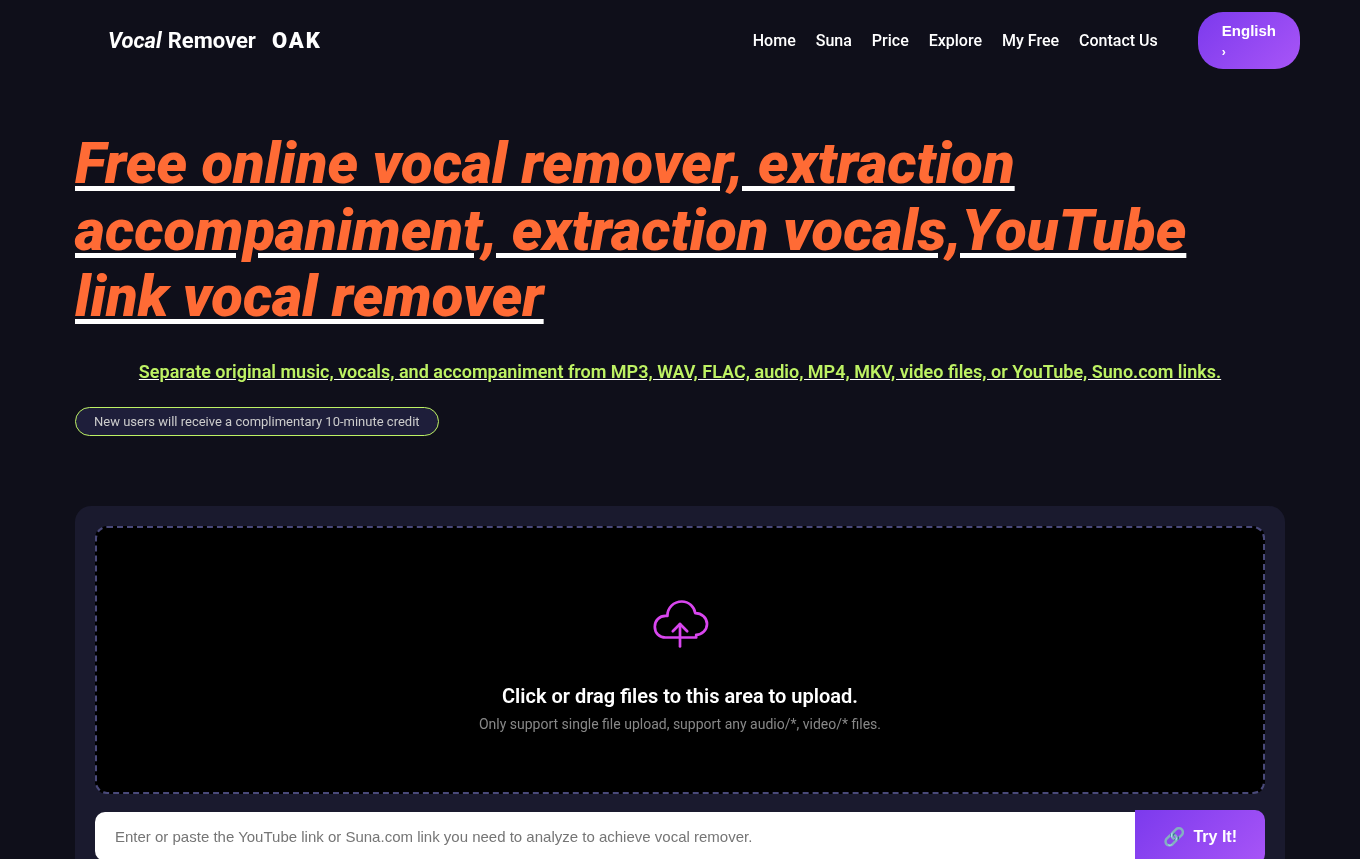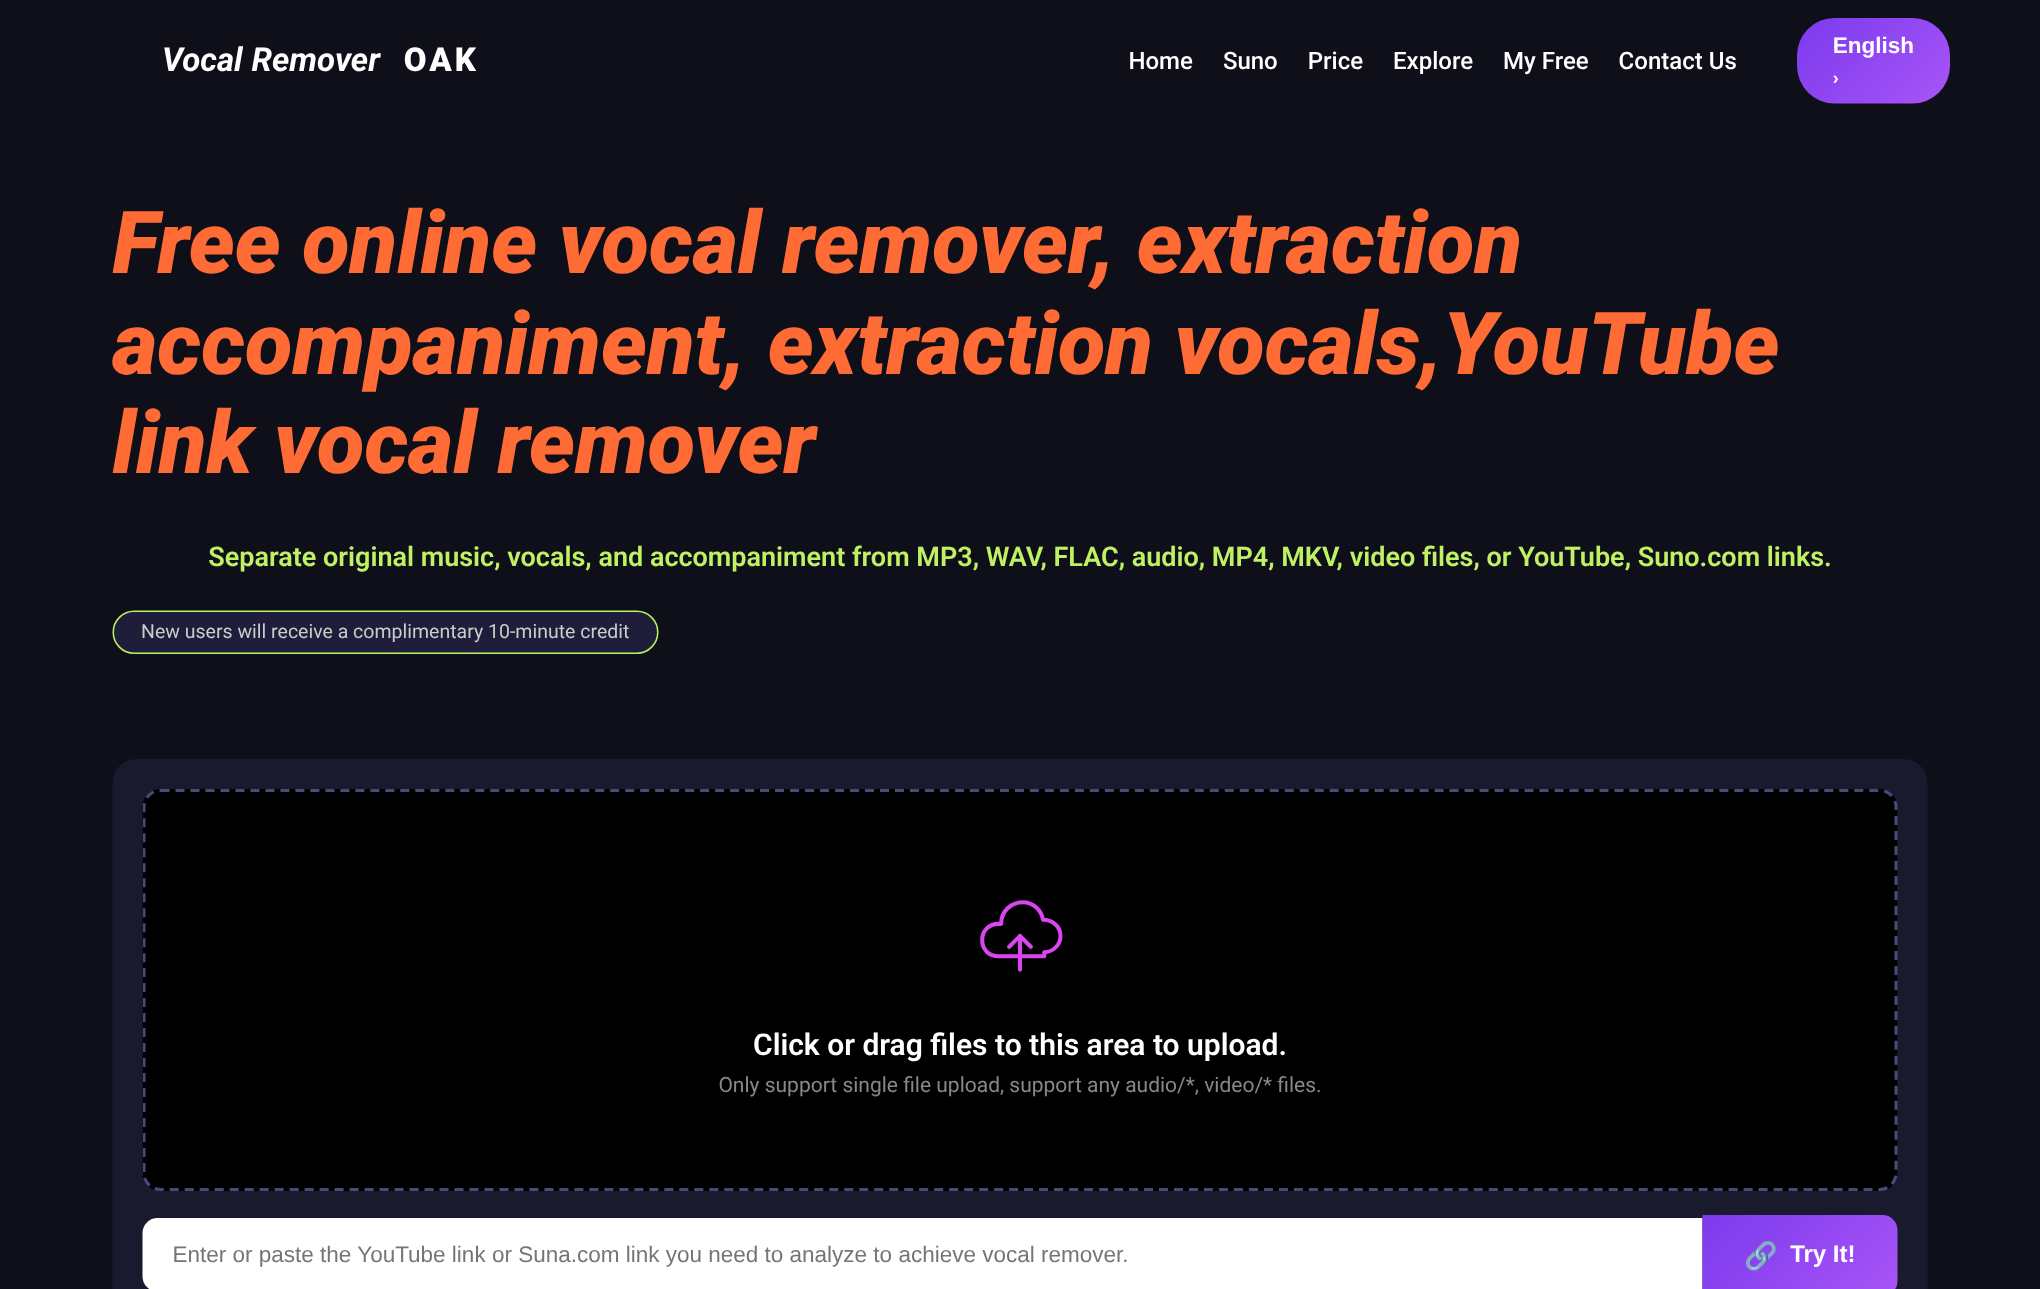--- a/index.html
+++ b/index.html
@@ -30,21 +30,20 @@
     .logo-text-vocal {
       font-size: 22px;
       font-weight: 700;
       color: #fff;
       font-style: italic;
     }
     .logo-text-remover {
       font-size: 22px;
       font-weight: 700;
       color: #fff;
-      font-style: italic;
     }
     .logo-text-oak {
       font-size: 22px;
       font-weight: 900;
       color: #fff;
       letter-spacing: 2px;
       font-style: normal;
     }
     .nav-links {
       display: flex;
@@ -73,20 +72,21 @@
       gap: 6px;
       flex-direction: column;
     }
     .lang-btn .chevron {
       font-size: 12px;
     }
 
     
     .hero {
       padding: 50px 75px 40px 75px;
+      text-decoration: underline;
     }
     .hero h1 {
       font-size: 58px;
       font-weight: 900;
       color: #ff6b35;
       line-height: 1.15;
       max-width: 1200px;
       margin-bottom: 28px;
       font-style: italic;
     }
@@ -180,21 +180,21 @@
   </style>
 </head>
 <body>
 
 <nav>
   <a class="logo" href="#">
     <span class="logo-text-vocal">Vocal</span><span class="logo-text-remover"> Remover</span>&nbsp;<span class="logo-text-oak">OAK</span>
   </a>
   <ul class="nav-links">
     <li><a href="#">Home</a></li>
-    <li><a href="#">Suno</a></li>
+    <li><a href="#">Suna</a></li>
     <li><a href="#">Price</a></li>
     <li><a href="#">Explore</a></li>
     <li><a href="#">My Free</a></li>
     <li><a href="#">Contact Us</a></li>
   </ul>
   <button class="lang-btn">
     <span>English</span>
     <span class="chevron">›</span>
   </button>
 </nav>

